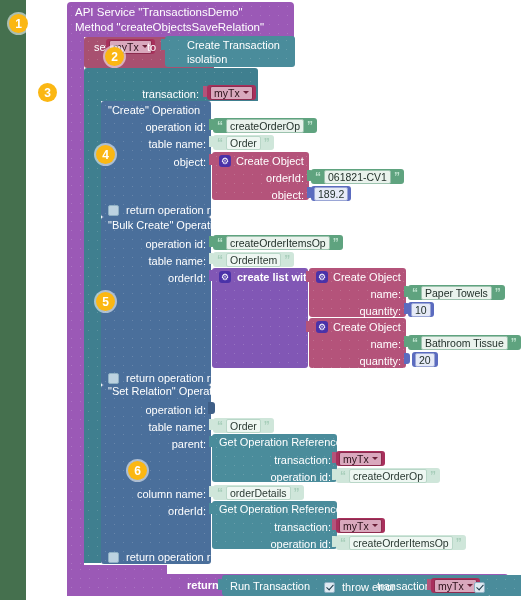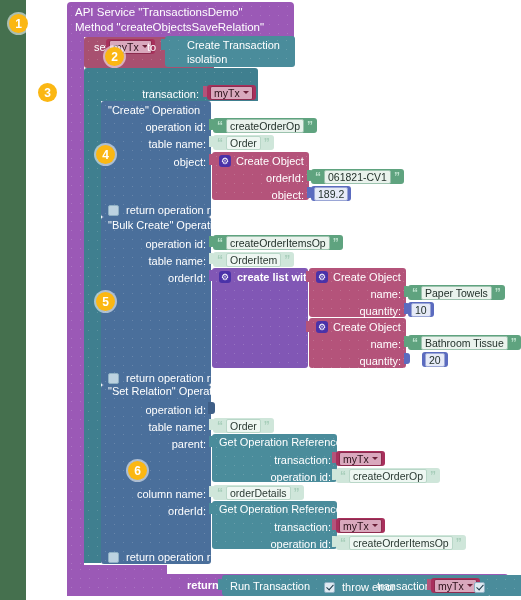--- a/index.html
+++ b/index.html
@@ -253,21 +253,21 @@
   <div class="abs rowlbl" style="left:300px;top:338px;width:75px;">name:</div>
   <div class="plug c-green" style="left:378px;top:336px;"></div>
   <div class="strblk" style="left:382px;top:335px;">
     <span class="q">“</span>
     <span class="fld">Bathroom Tissue</span>
     <span class="q">”</span>
   </div>
 
   <div class="abs rowlbl" style="left:300px;top:355px;width:75px;">quantity:</div>
   <div class="plug c-numblue" style="left:378px;top:353px;"></div>
-  <div class="numblk" style="left:396px;top:352px;text-align:right;">
+  <div class="numblk" style="left:386px;top:352px;text-align:right;">
     <span class="fld">20</span>
   </div>
 
   <div class="blk c-blue dots" style="left:75px;top:368px;width:110px;height:17px;border-radius:0 0 3px 3px;"></div>
   <div class="abs" style="left:82px;top:371px;">
     <span class="cbx"></span>
     <span class="lbl" style="margin-left:4px;vertical-align:middle;">return operation reference</span>
   </div>
 
   <div class="blk c-blue dots" style="left:75px;top:385px;width:110px;height:162px;border-radius:3px 3px 0 0;"></div>

